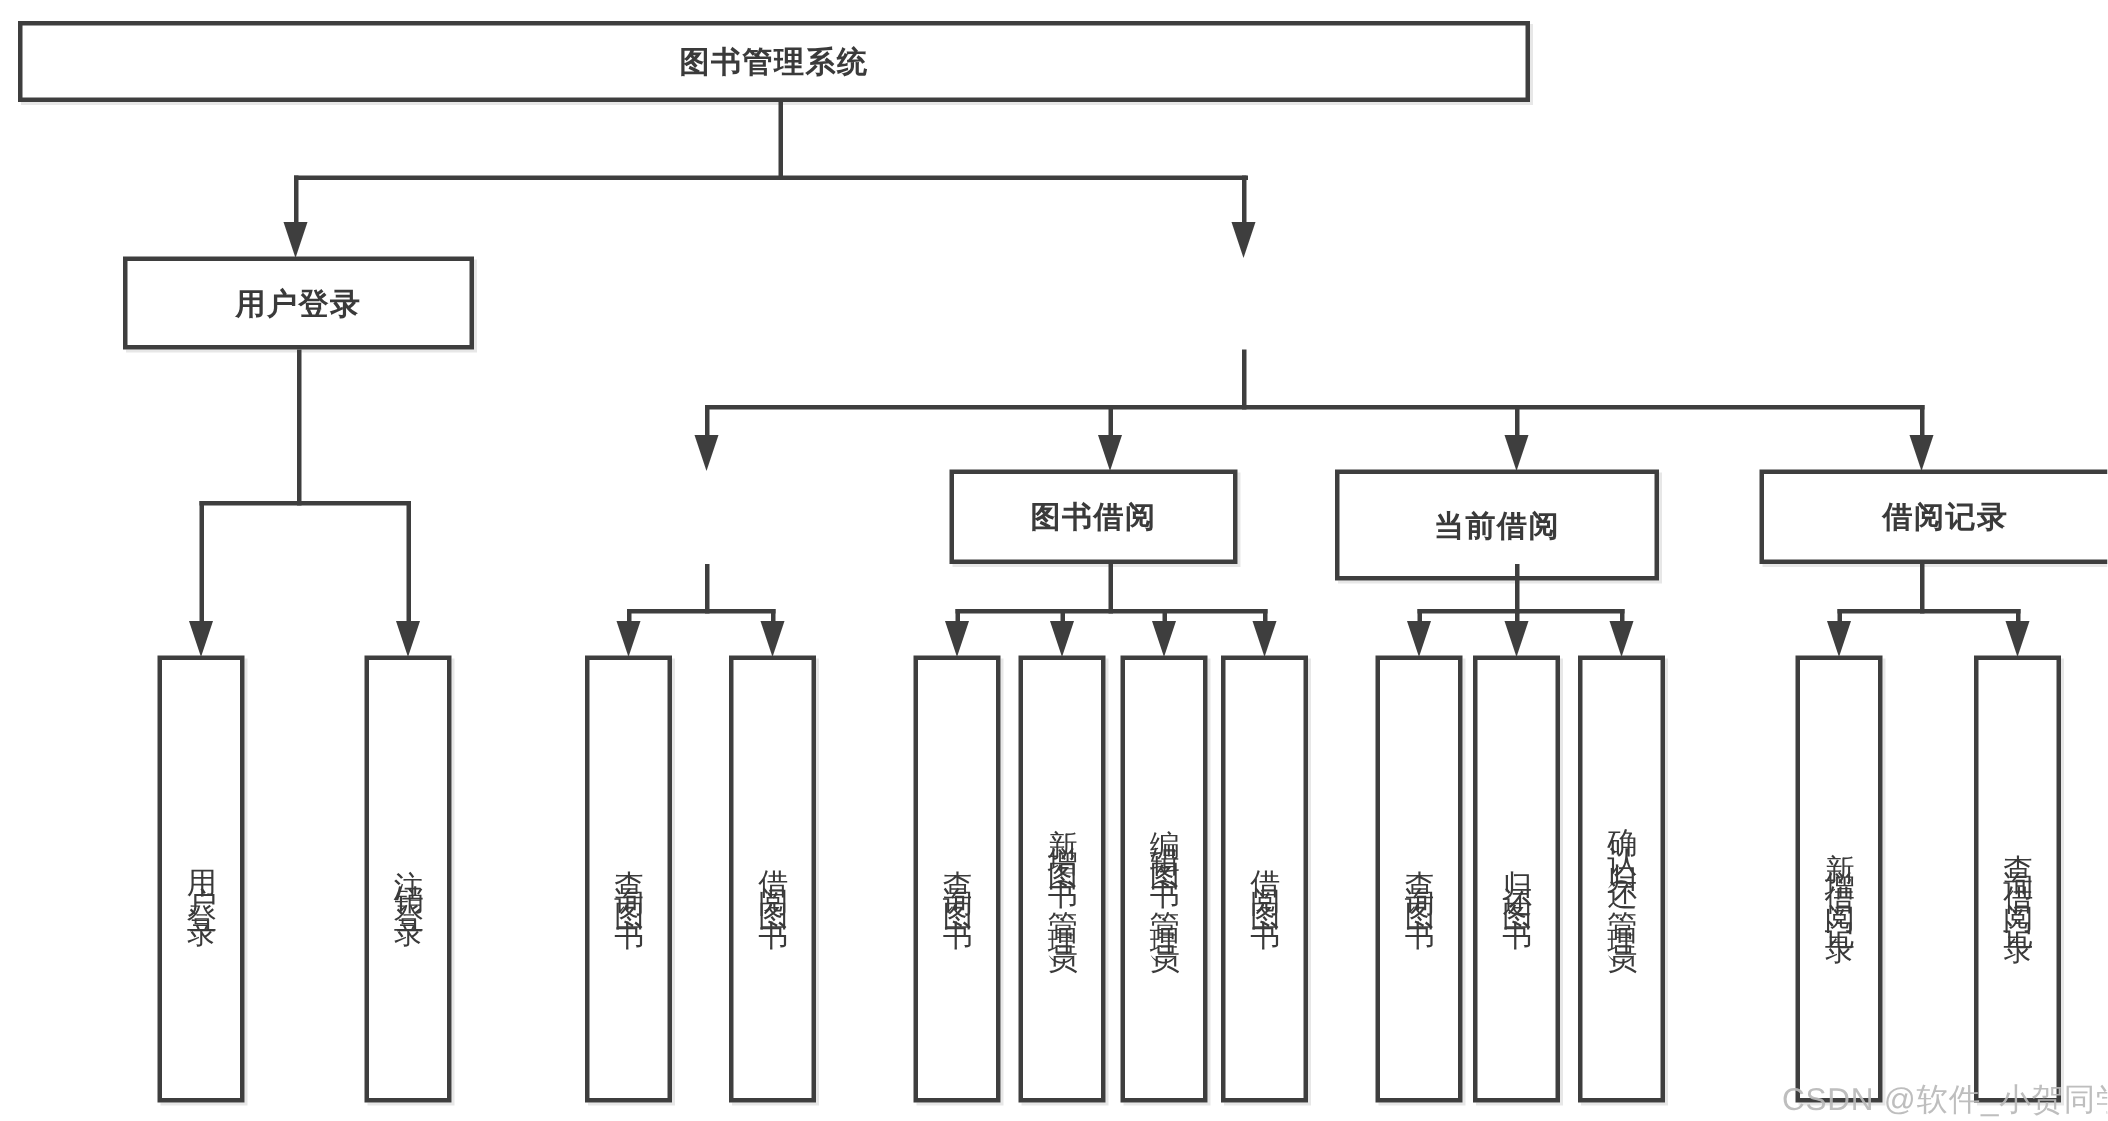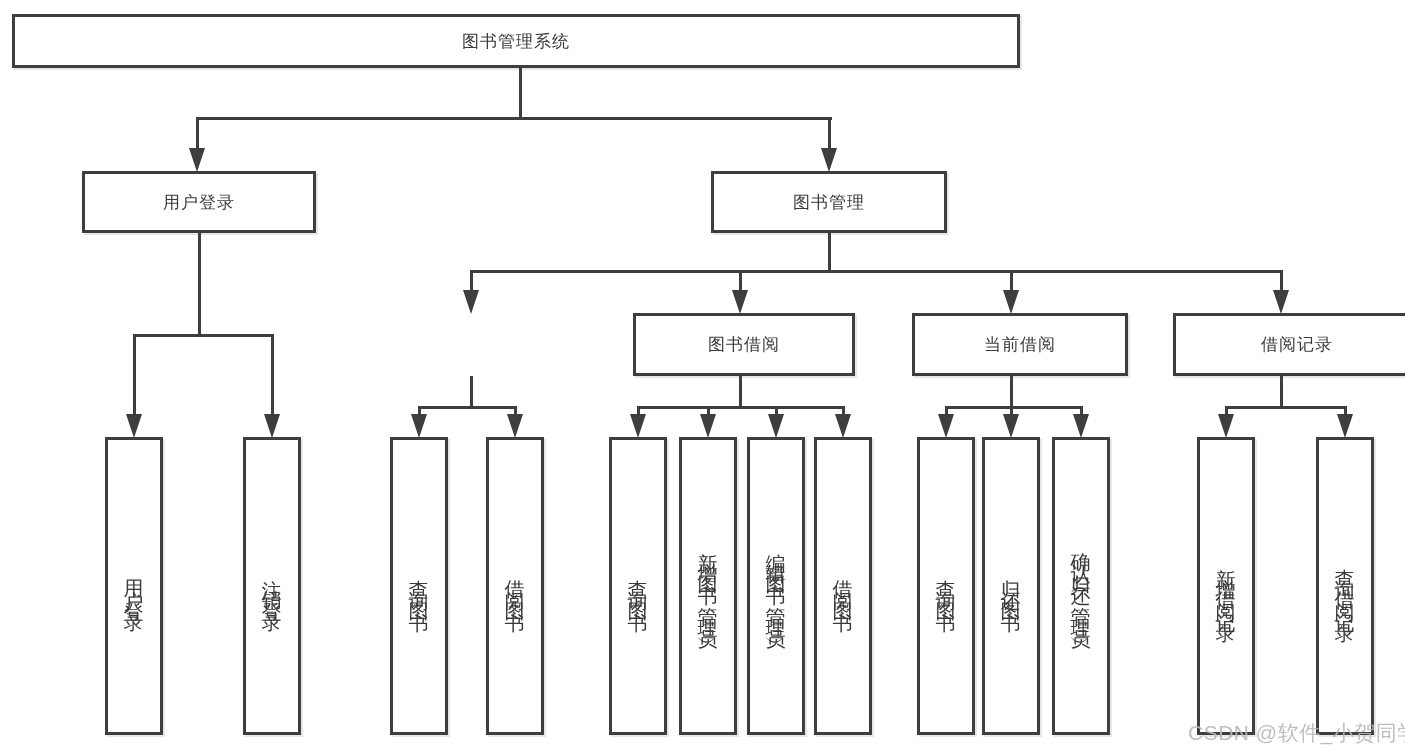--- a/index.html
+++ b/index.html
@@ -15,23 +15,24 @@
     box-sizing:border-box;
     border:3px solid #3e3e3e;
     background:#ffffff;
     display:flex;
     align-items:center;
     justify-content:center;
     color:#3a3a3a;
     box-shadow:2px 2px 0 rgba(60,60,60,0.12);
   }
   .box.h span{
-    font-size:17px;
+    font-size:20px;
     letter-spacing:1px;
     white-space:nowrap;
+    font-weight:bold;
   }
   .box.v{
     top:437px;
     width:58px;
     height:298px;
   }
   .box.v span{
     writing-mode:vertical-rl;
     text-orientation:mixed;
     font-size:20px;
@@ -68,28 +69,25 @@
 
 <div id="canvas">
 
   <div class="box h" style="left:12px;top:14px;width:1008px;height:54px">
     <span>图书管理系统</span>
   </div>
 
   <div class="box h" style="left:82px;top:171px;width:234px;height:62px">
     <span>用户登录</span>
   </div>
-  <div class="box h" style="left:711px;top:171px;width:236px;height:62px">
-    <span>图书管理</span>
-  </div>
 
-  <div class="box h" style="left:633px;top:313px;width:222px;height:63px">
+  <div class="box h" style="left:633px;top:313px;width:192px;height:63px">
     <span>图书借阅</span>
   </div>
-  <div class="box h" style="left:912px;top:313px;width:216px;height:63px">
+  <div class="box h" style="left:890px;top:313px;width:216px;height:74px">
     <span>当前借阅</span>
   </div>
   <div class="box h" style="left:1173px;top:313px;width:248px;height:63px">
     <span>借阅记录</span>
   </div>
 
   <div class="box v" style="left:105px">
     <span>用户登录</span>
   </div>
   <div class="box v" style="left:243px">

